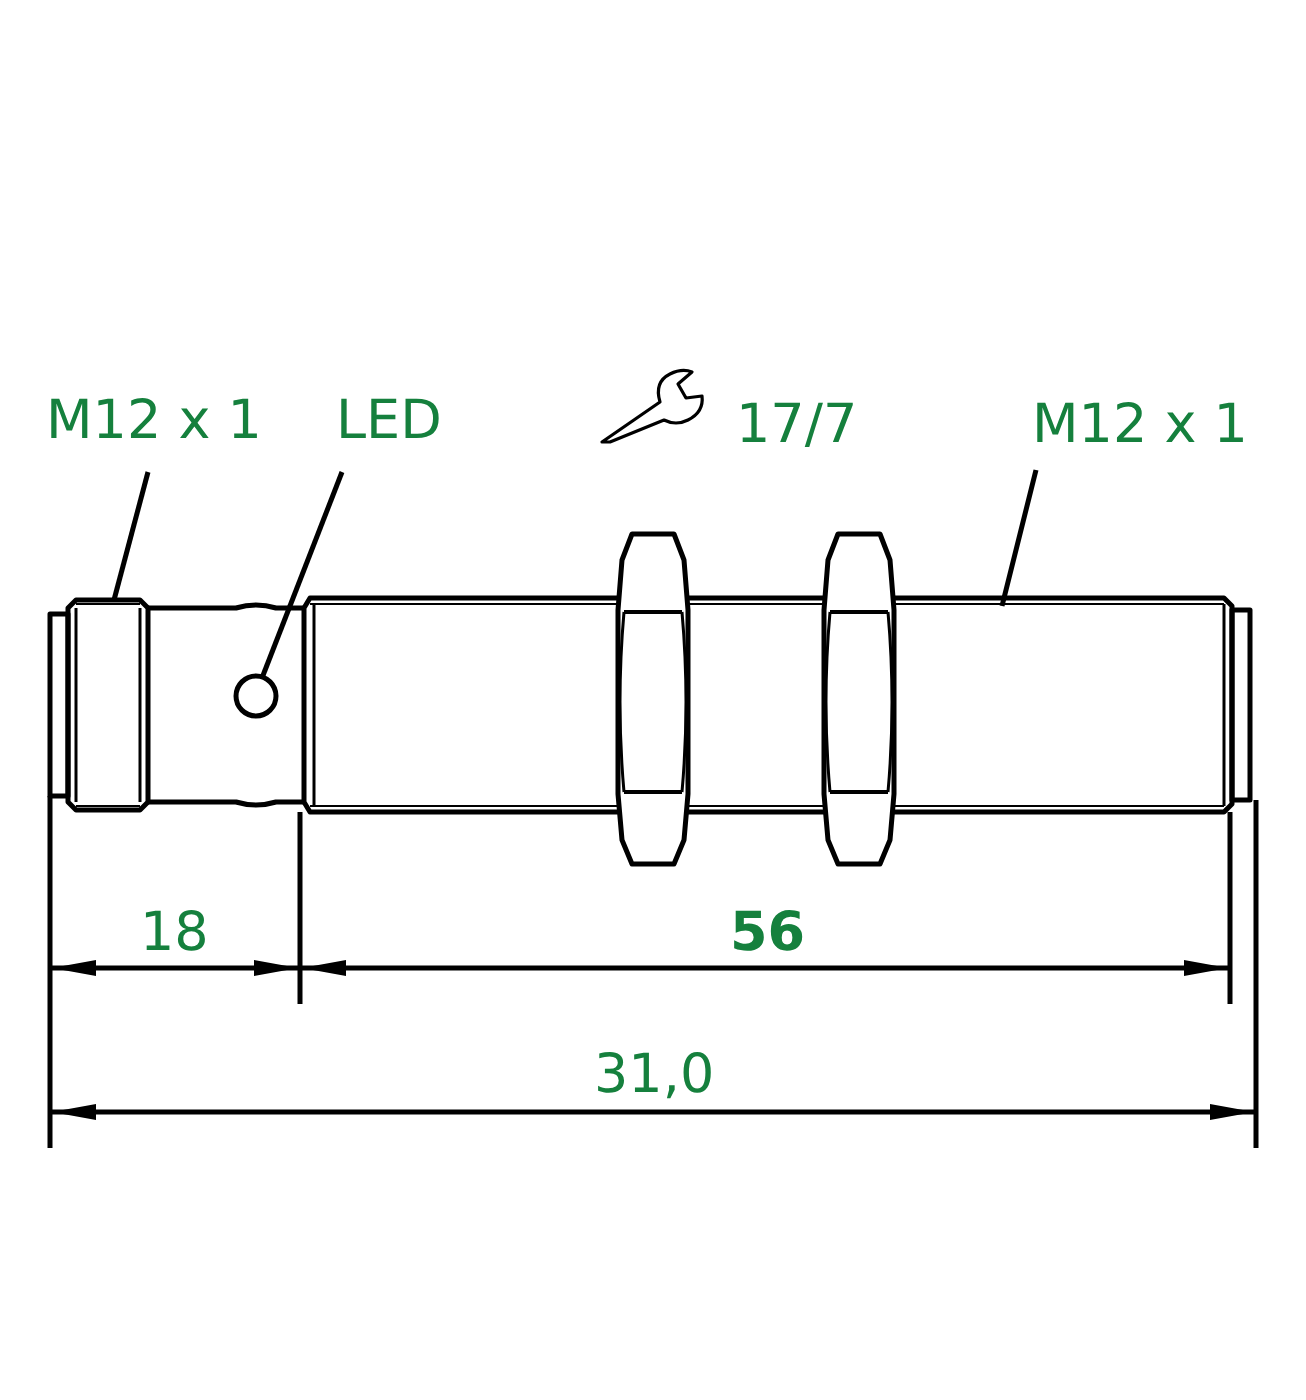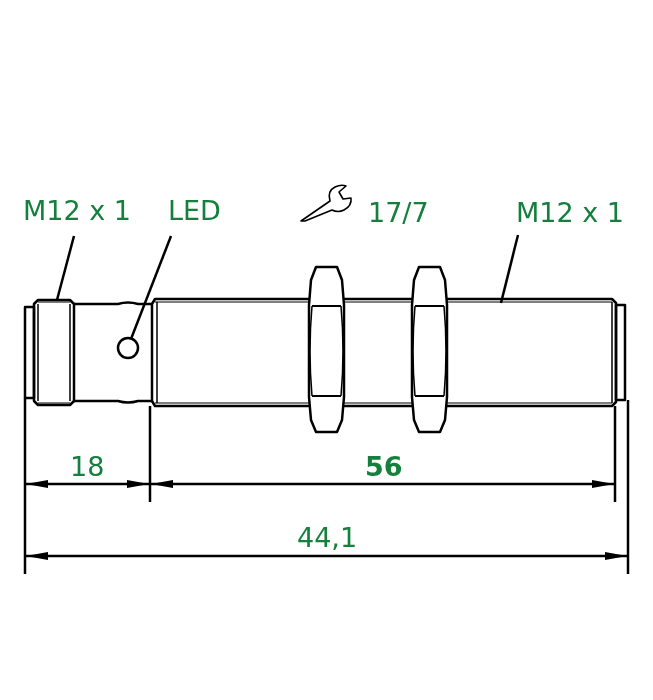--- a/index.html
+++ b/index.html
@@ -89,14 +89,14 @@
   </svg>
 
   
   <div class="lbl" style="left:23px; top:197px;">M12 x 1</div>
   <div class="lbl" style="left:168px; top:197px;">LED</div>
   <div class="lbl" style="left:368px; top:199px;">17/7</div>
   <div class="lbl" style="left:516px; top:199px;">M12 x 1</div>
 
   <div class="lbl" style="left:70px; top:453px;">18</div>
   <div class="lbl" style="left:365px; top:453px;font-weight:bold;">56</div>
-  <div class="lbl" style="left:297px; top:524px;">44,1</div>
+  <div class="lbl" style="left:297px; top:524px;">31,0</div>
 </div>
 
 </body></html>

